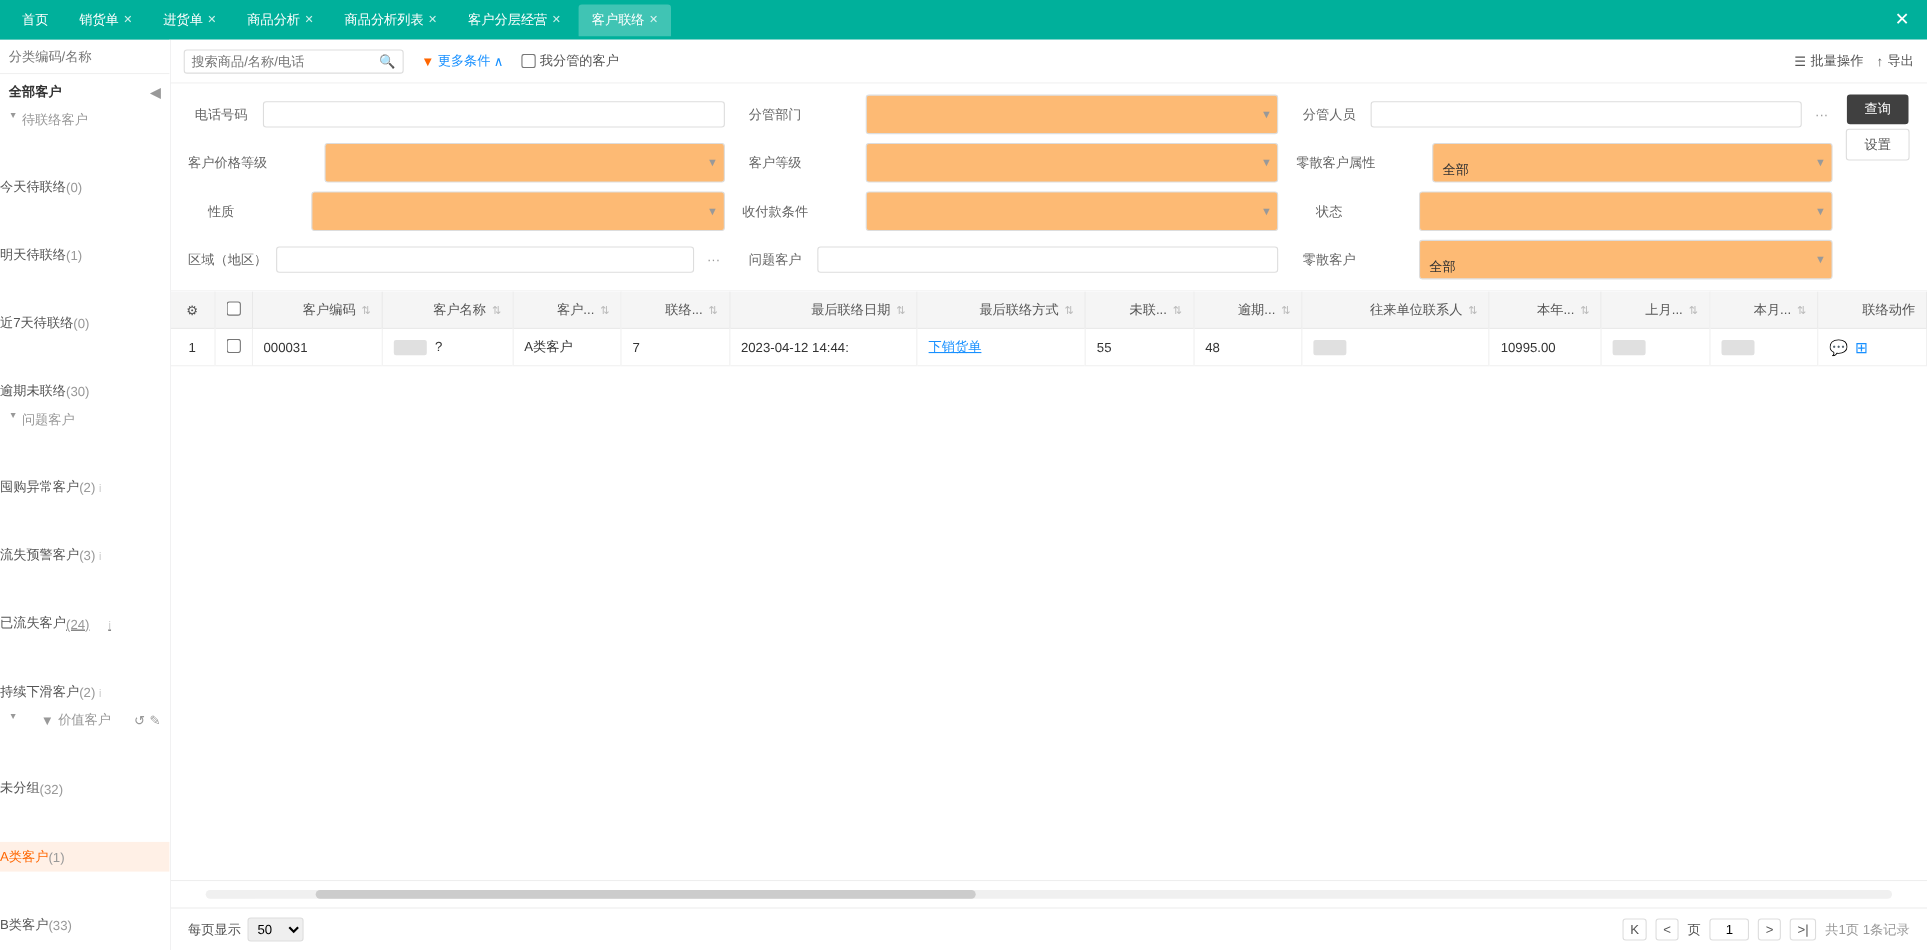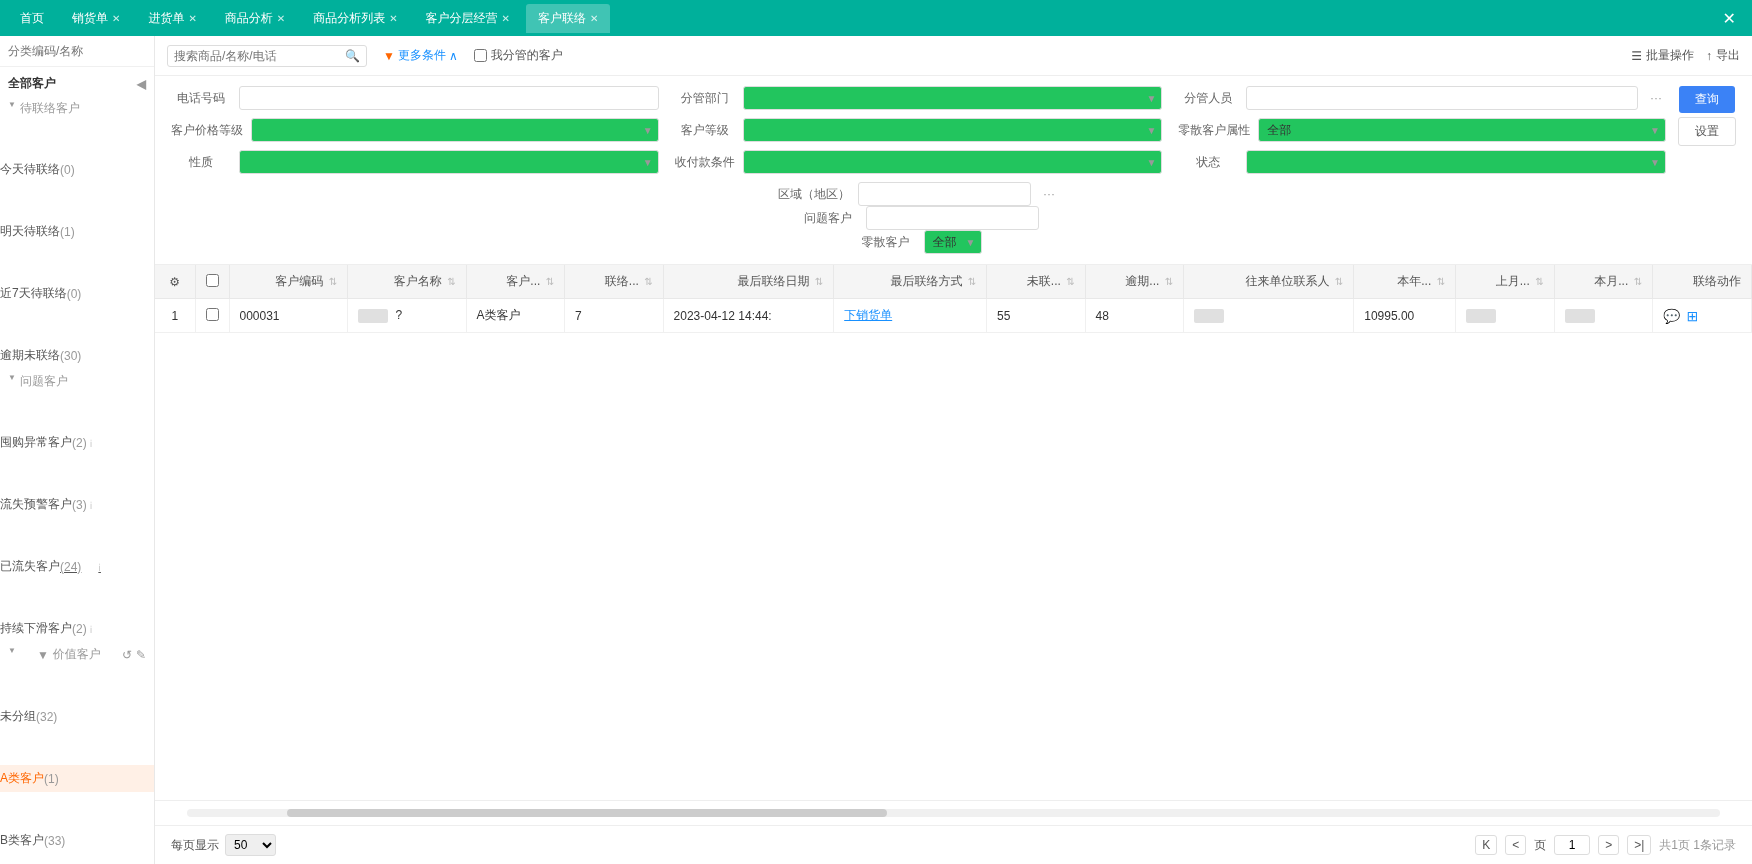--- a/index.html
+++ b/index.html
@@ -173,21 +173,21 @@
       background: white;
       padding: 10px 16px;
       border-bottom: 1px solid #eee;
     }
     .filter-row {
       display: flex;
       align-items: center;
       gap: 0;
       margin-bottom: 8px;
     }
-    .filter-row:last-child { margin-bottom: 0; flex-direction: column; }
+    .filter-row:last-child { margin-bottom: 0; }
     .filter-field {
       display: flex;
       align-items: center;
       flex: 1;
       gap: 8px;
     }
     .filter-label {
       color: #666;
       white-space: nowrap;
       min-width: 60px;
@@ -206,38 +206,39 @@
     .filter-select-wrap {
       flex: 1;
       position: relative;
       display: flex;
       align-items: center;
     }
     .filter-select-wrap select {
       width: 100%;
       border: 1px solid #ddd;
       border-radius: 3px;
-      padding: 4px 24px 4px 8px;
+      padding: 16px 24px 4px 8px;
       outline: none;
       font-size: 12px;
       color: #333;
-      background: #22c55e;
+      background: #fdba74;
       appearance: none;
+      margin-left: 44px;
     }
     .filter-select-wrap .arrow {
       position: absolute;
       right: 6px;
       color: #999;
       pointer-events: none;
       font-size: 10px;
     }
     .filter-separator { width: 16px; }
 
     .query-btn {
-      background: #3b82f6;
+      background: #404040;
       color: white;
       border: none;
       border-radius: 3px;
       padding: 5px 16px;
       cursor: pointer;
       font-size: 12px;
     }
     .setting-btn {
       background: white;
       color: #555;

